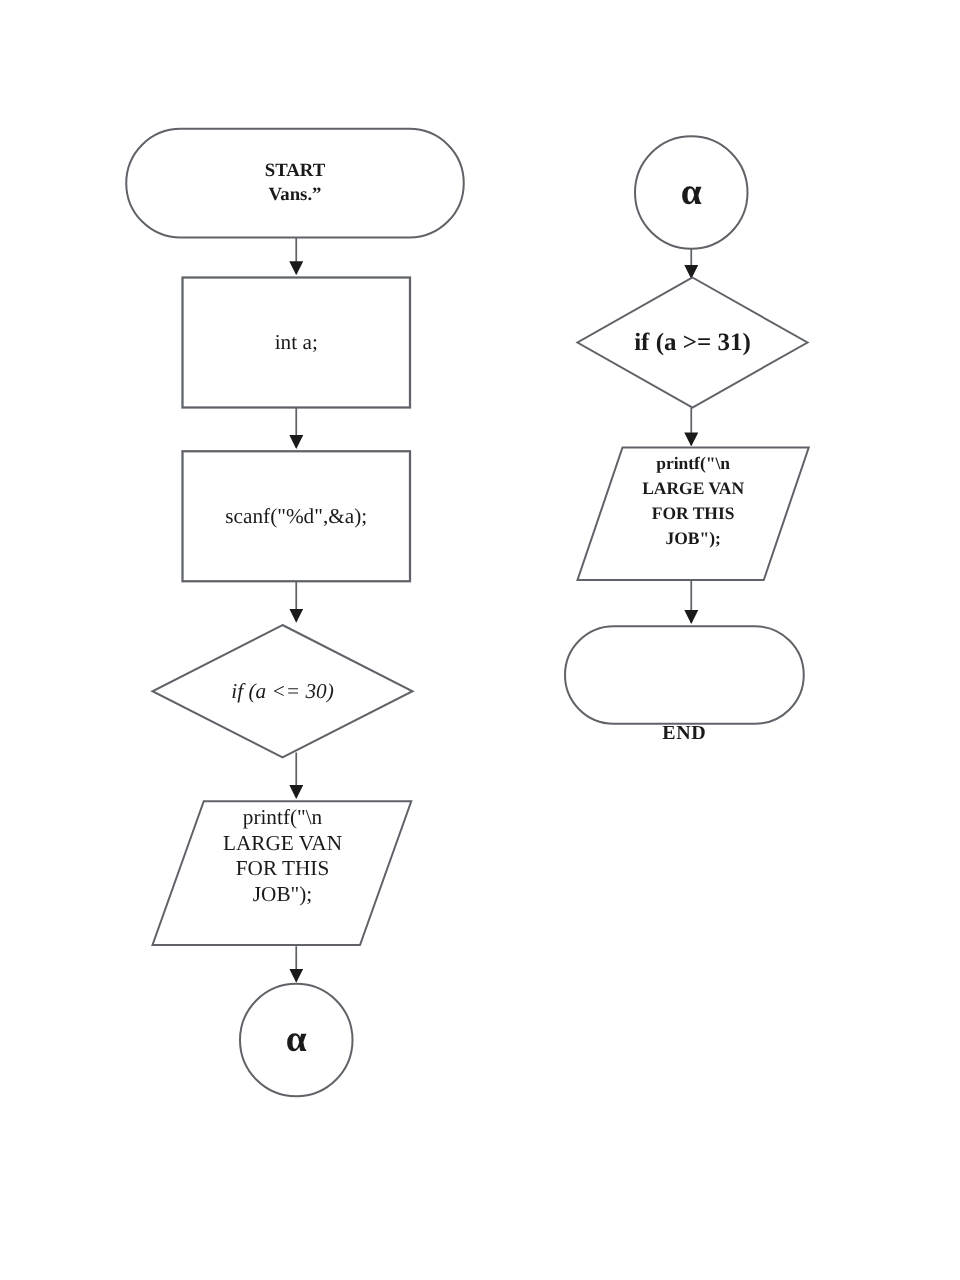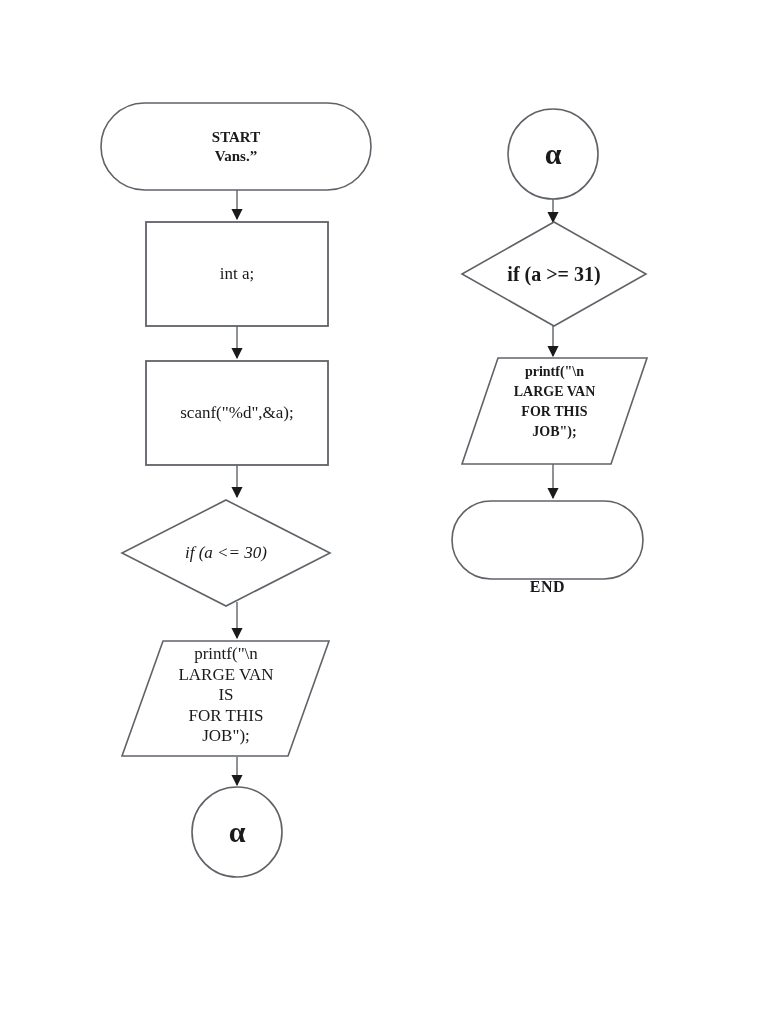--- a/index.html
+++ b/index.html
@@ -134,21 +134,20 @@
 
   <div class="node-text declare-text">int a;</div>
 
   <div class="node-text input-text">scanf("%d",&amp;a);</div>
 
   <div class="node-text decision-left-text">if (a &lt;= 30)</div>
 
   <div class="node-text output-small-text">
     <div>printf("\n</div>
     <div>LARGE VAN</div>
-    <div>IS</div>
     <div>FOR THIS</div>
     <div>JOB");</div>
   </div>
 
   <div class="node-text alpha-left-text">α</div>
 
   <div class="node-text alpha-right-text">α</div>
 
   <div class="node-text decision-right-text">if (a &gt;= 31)</div>
 

